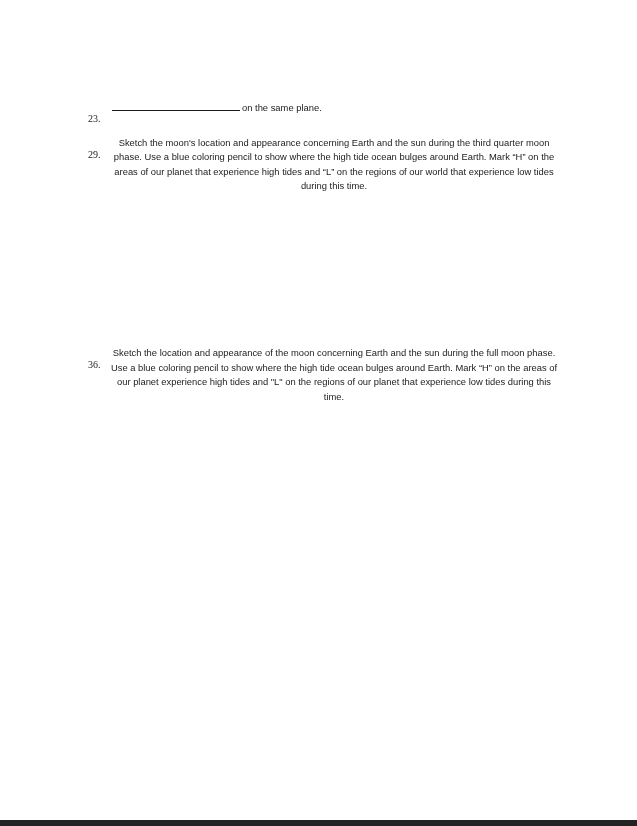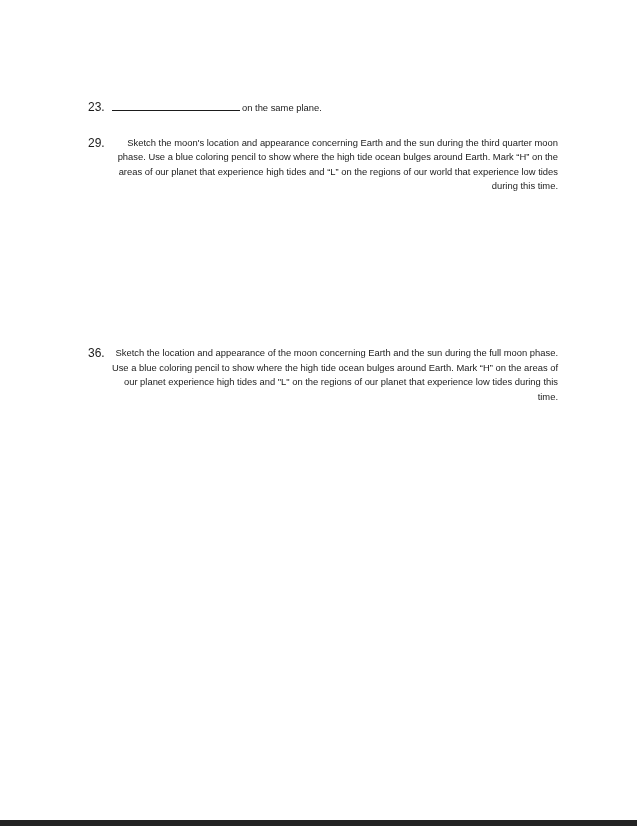--- a/index.html
+++ b/index.html
@@ -33,26 +33,27 @@
     position: relative;
     padding-left: 22px;
     color: #1b1b1b;
     font-size: 9.4px;
     line-height: 14.6px;
     text-align: left;
   }
   .q-num {
     position: absolute;
     left: 0;
-    top: 0;
+    top: 12px;
     width: 18px;
     text-align: left;
-    font-size: 12px;
+    font-size: 10px;
     line-height: 14.6px;
     color: #1b1b1b;
+    font-family: Liberation Serif, serif;
   }
   .q-body {
     display: block;
   }
 
   
   .q23 .line-one {
     display: block;
     white-space: nowrap;
   }
@@ -67,21 +68,21 @@
     vertical-align: baseline;
     height: 10px;
     margin: 0 2px;
   }
   .blank-a { width: 120px; }
   .blank-b { width: 128px; }
 
   
   .q-para {
     display: block;
-    text-align: right;
+    text-align: center;
   }
 
   
   .sketch-space {
     display: block;
   }
   .sketch-24 { height: 152px; }
   .sketch-25 { height: 0px; }
 
   .gap-23-24 { height: 20px; }

